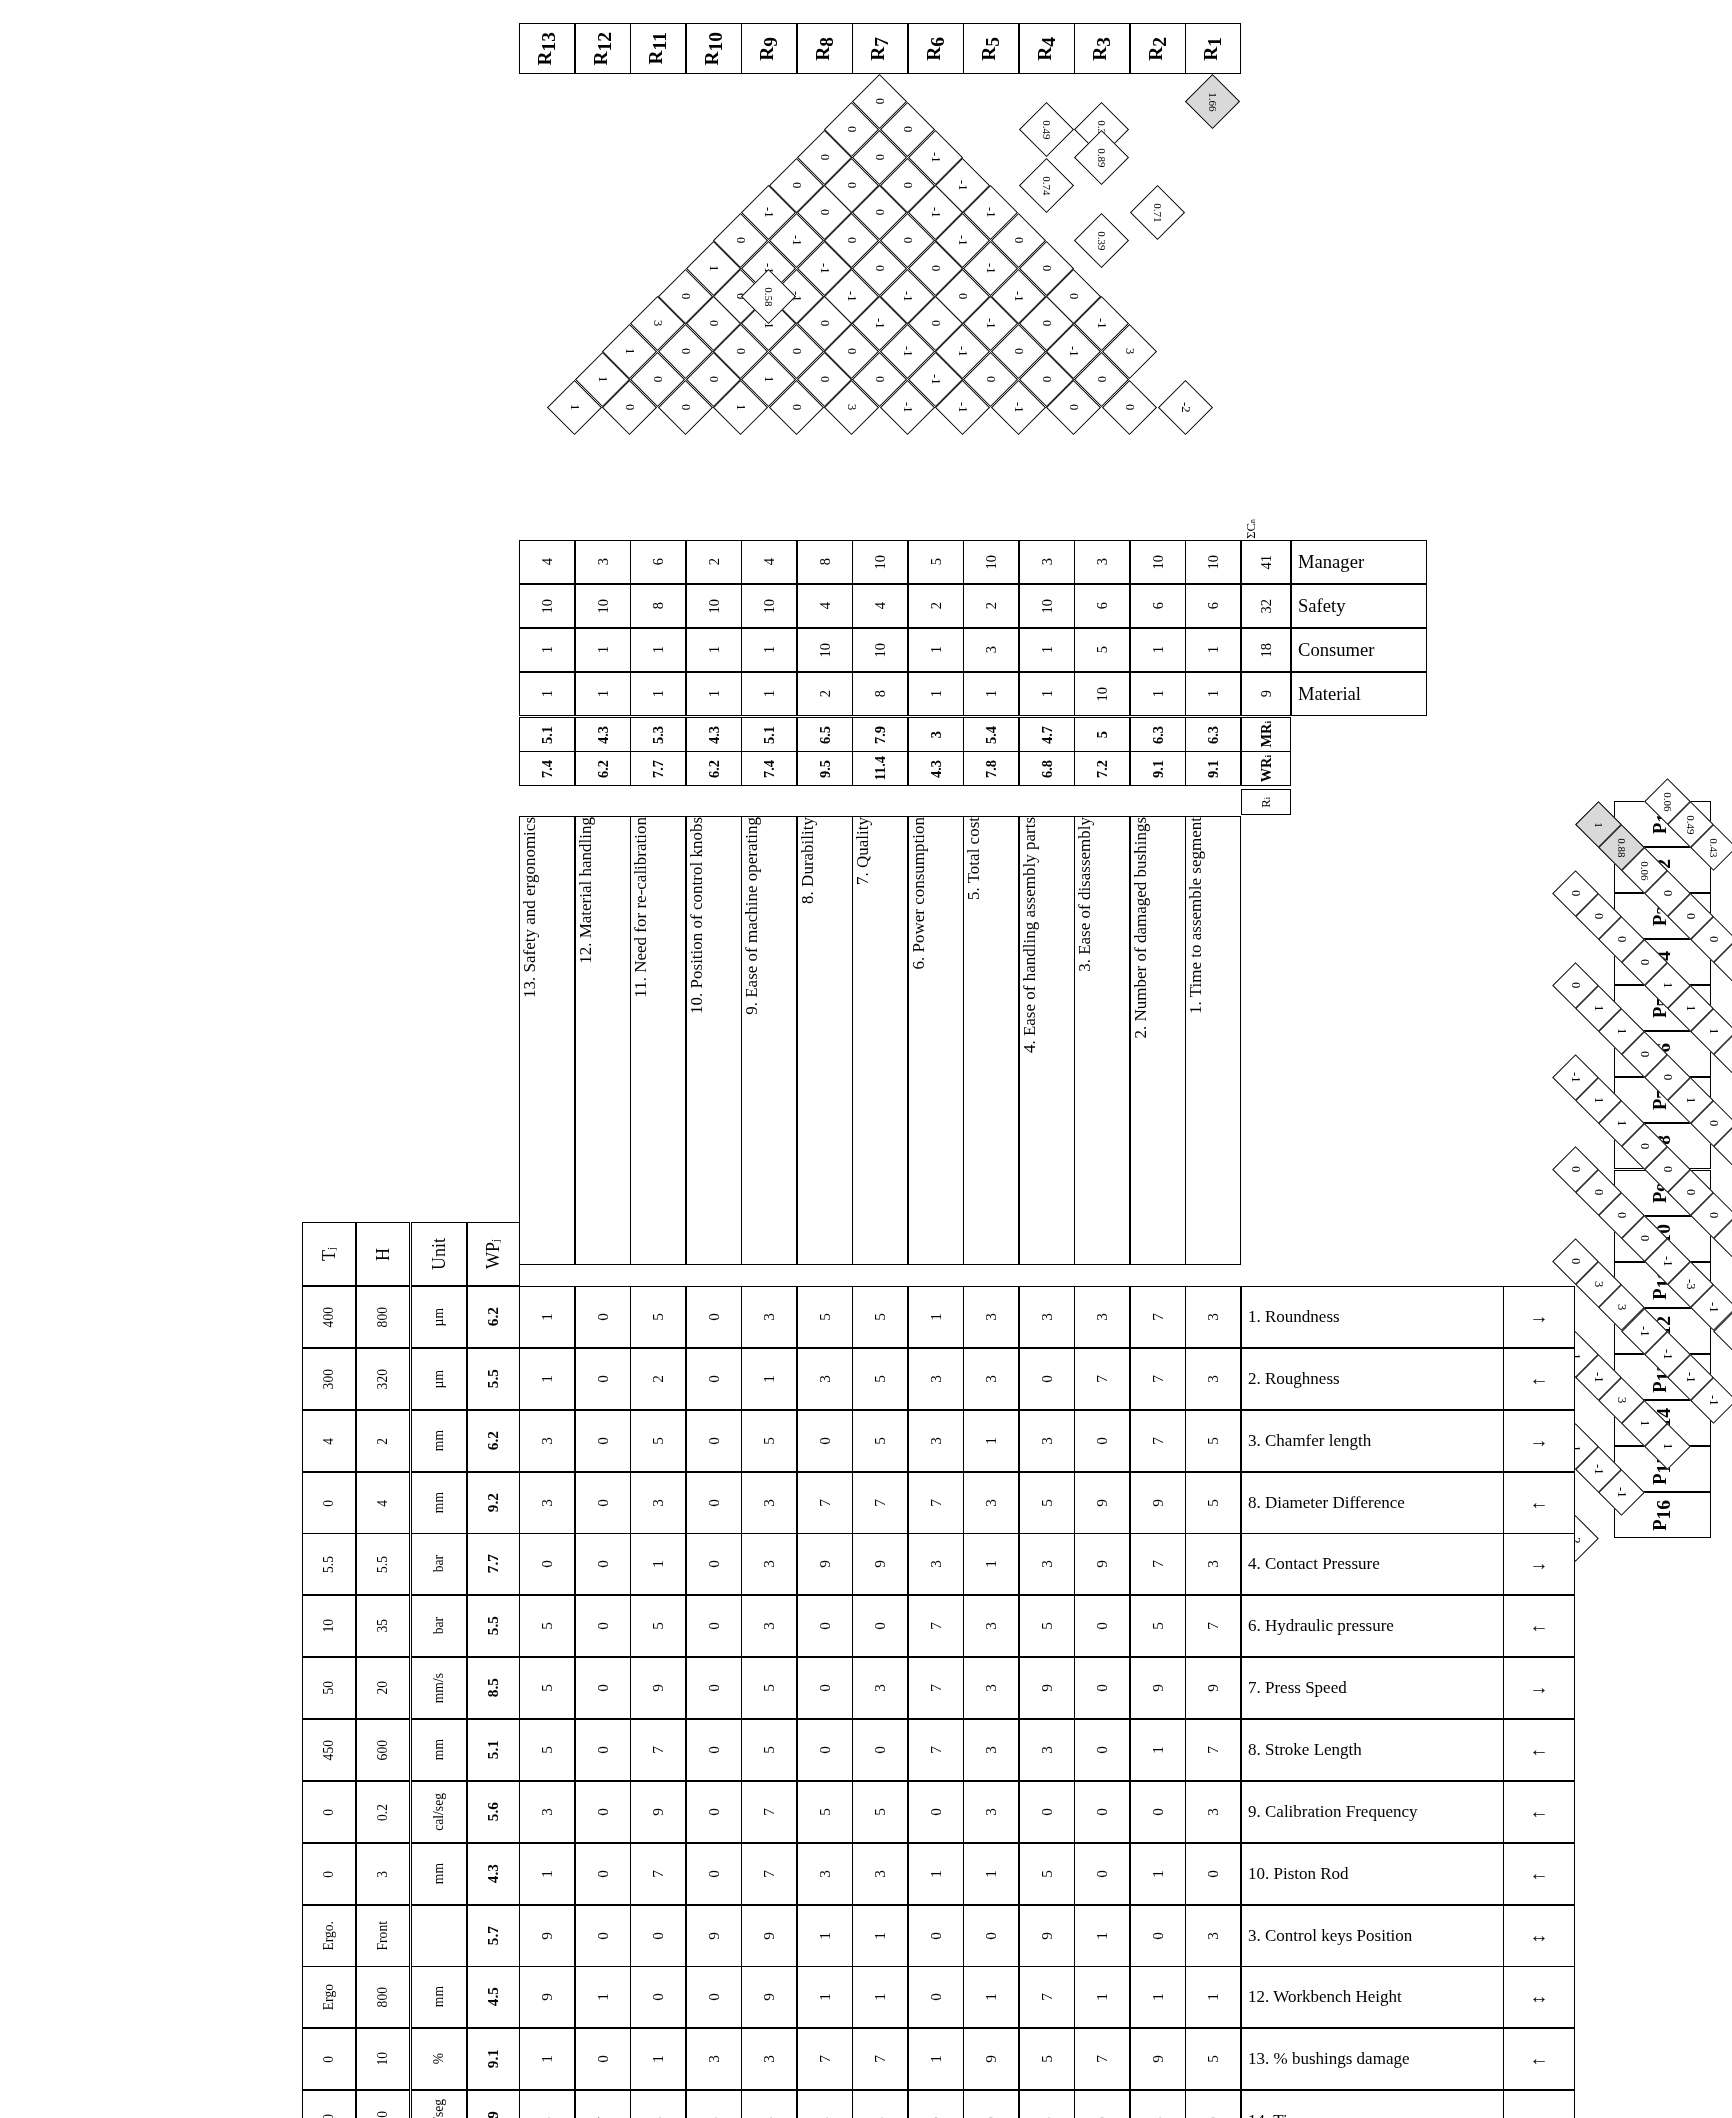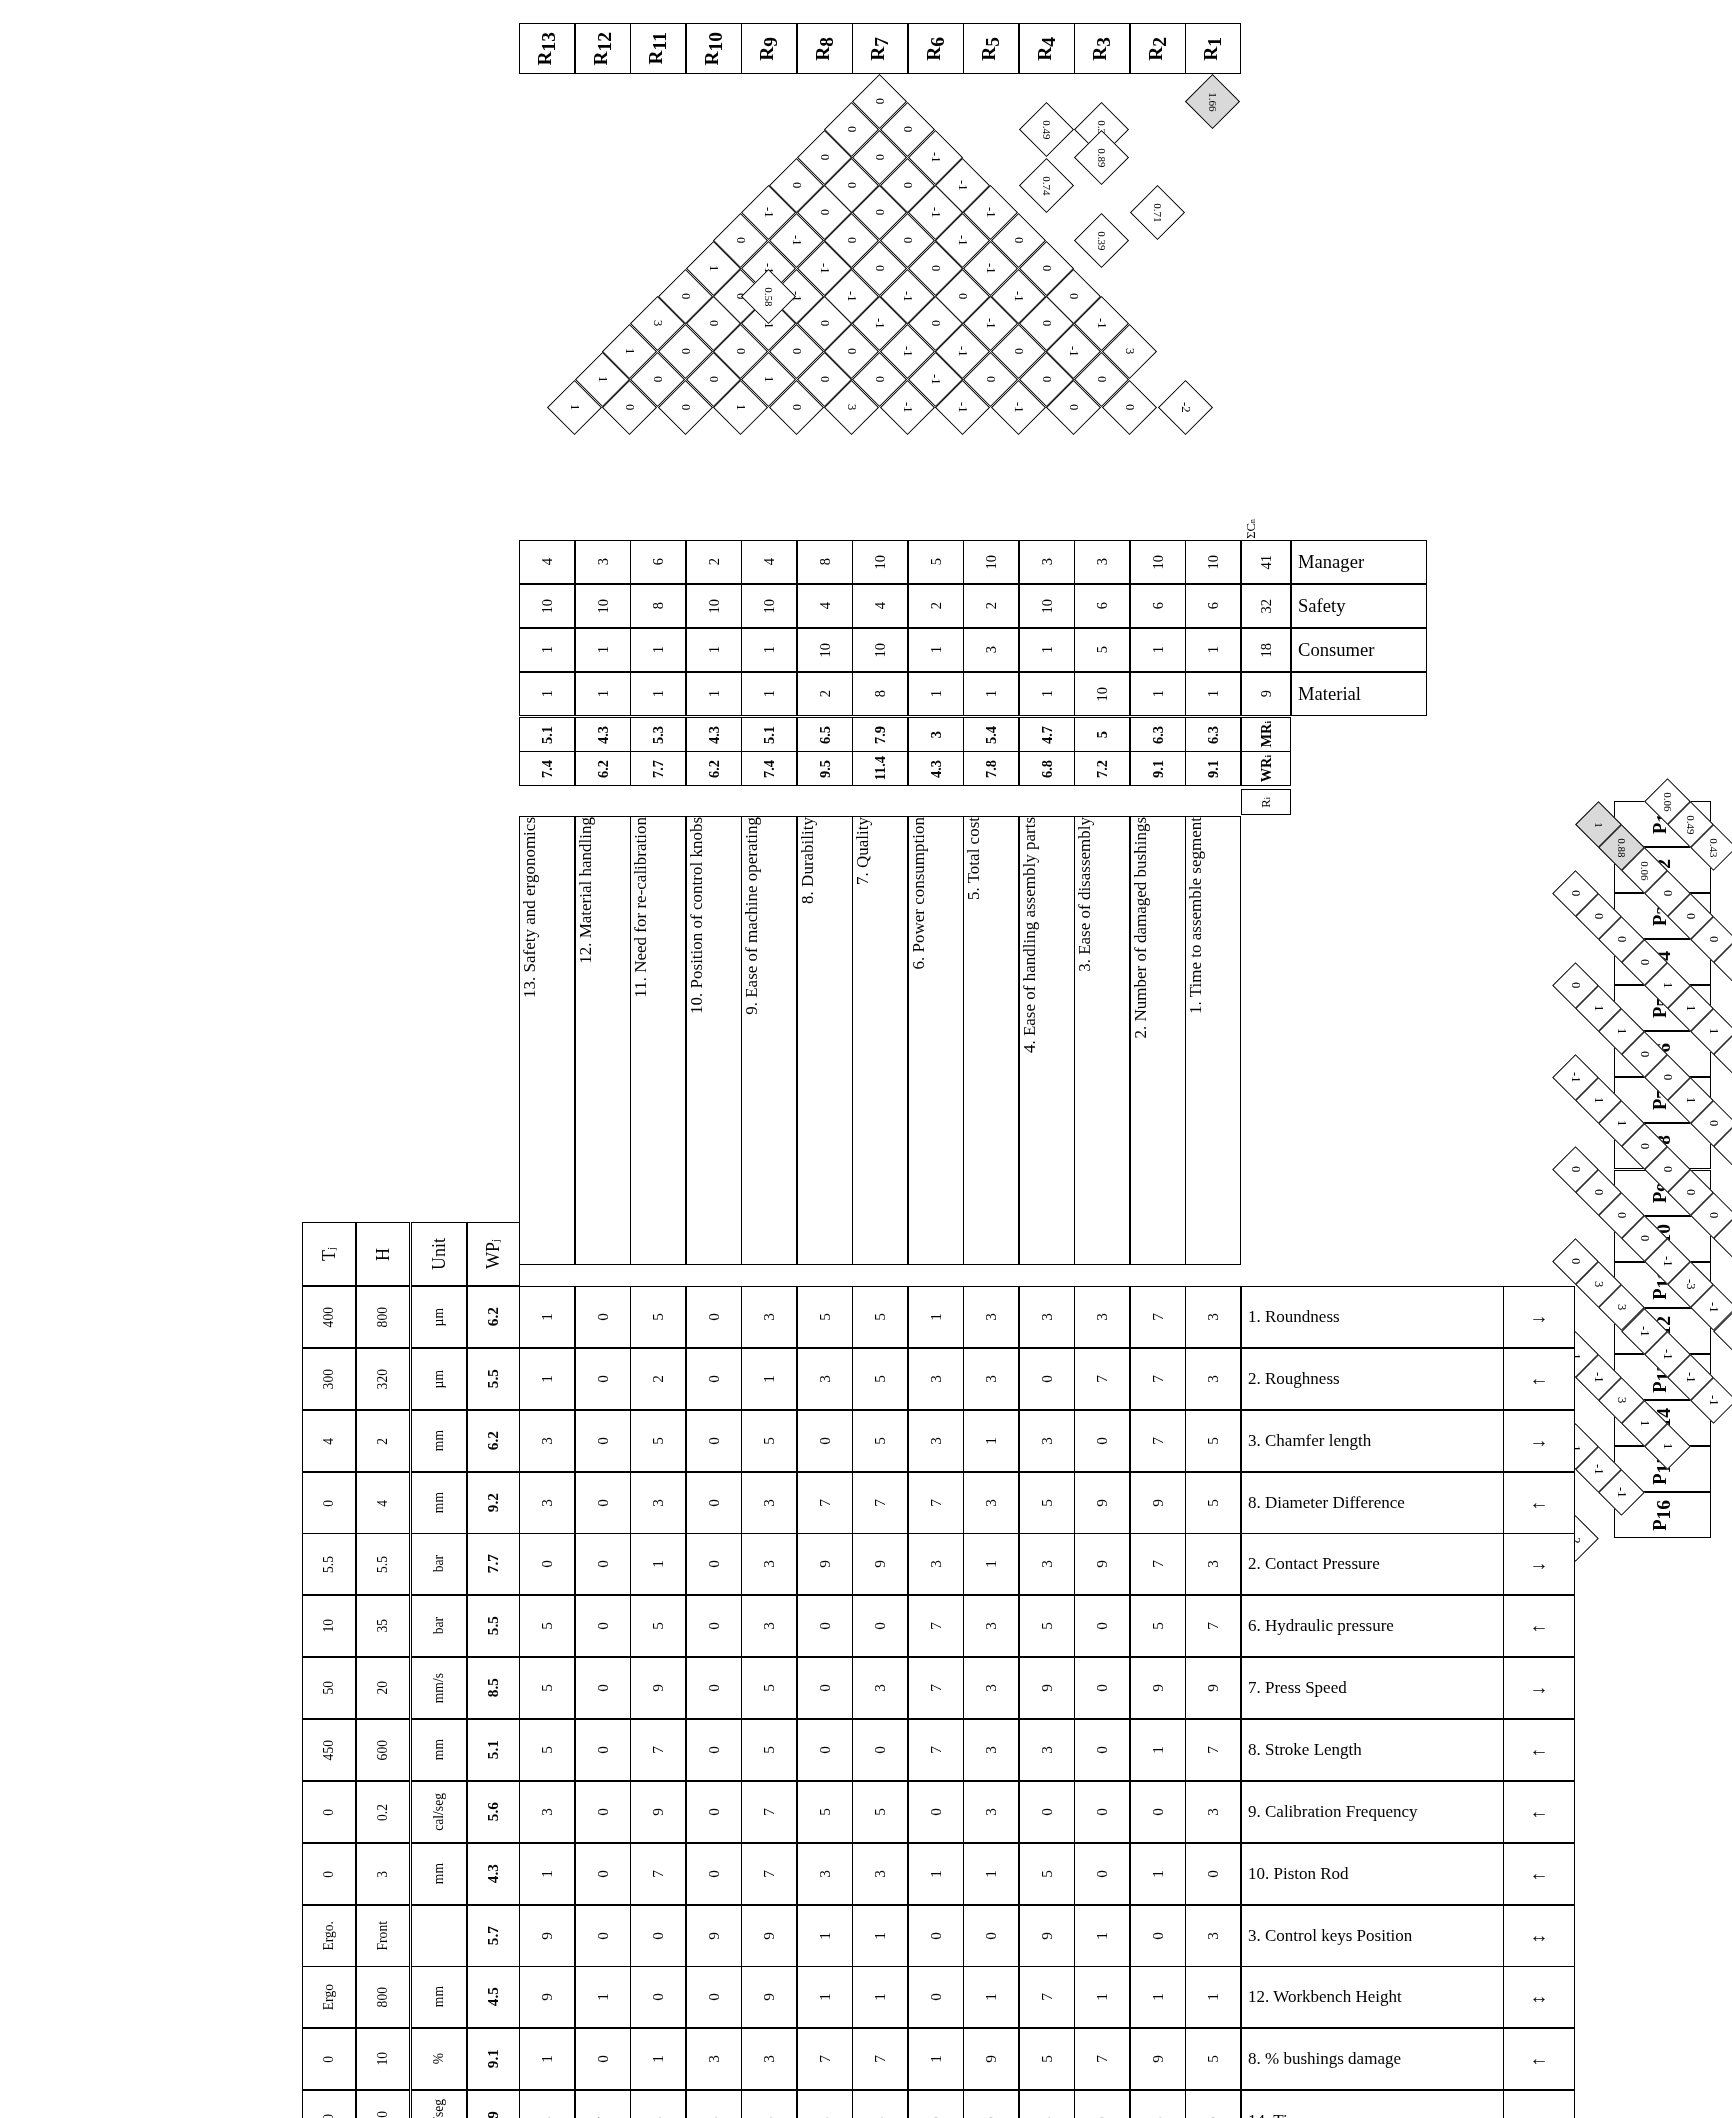--- a/index.html
+++ b/index.html
@@ -1154,21 +1154,21 @@
       </div>
       <div class="rowcell" style="left: 1074px; top: 1533px; width: 56px; height: 62px;">
         <div class="vtx" style="font-size: 15.3px;">9</div>
       </div>
       <div class="rowcell" style="left: 1130px; top: 1533px; width: 56px; height: 62px;">
         <div class="vtx" style="font-size: 15.3px;">7</div>
       </div>
       <div class="rowcell" style="left: 1185px; top: 1533px; width: 56px; height: 62px;">
         <div class="vtx" style="font-size: 15.3px;">3</div>
       </div>
-      <div class="txtrow" style="left: 1241px; top: 1533px; width: 263px; height: 62px;">2. Contact Pressure</div>
+      <div class="txtrow" style="left: 1241px; top: 1533px; width: 263px; height: 62px;">4. Contact Pressure</div>
       <div class="arrowcell" style="left: 1503px; top: 1533px; width: 72px; height: 62px;">→</div>
       <div class="rowcell b" style="left: 302px; top: 1595px; width: 54px; height: 62px;">
         <div class="vtx" style="font-size: 13.6px; line-height: 1.05; text-align: center;">10</div>
       </div>
       <div class="rowcell b" style="left: 356px; top: 1595px; width: 54px; height: 62px;">
         <div class="vtx" style="font-size: 13.6px; line-height: 1.05; text-align: center;">35</div>
       </div>
       <div class="rowcell b" style="left: 411px; top: 1595px; width: 56px; height: 62px;">
         <div class="vtx" style="font-size: 13.6px; line-height: 1.05; text-align: center;">bar</div>
       </div>
@@ -1578,21 +1578,21 @@
       </div>
       <div class="rowcell" style="left: 1074px; top: 2028px; width: 56px; height: 62px;">
         <div class="vtx" style="font-size: 15.3px;">7</div>
       </div>
       <div class="rowcell" style="left: 1130px; top: 2028px; width: 56px; height: 62px;">
         <div class="vtx" style="font-size: 15.3px;">9</div>
       </div>
       <div class="rowcell" style="left: 1185px; top: 2028px; width: 56px; height: 62px;">
         <div class="vtx" style="font-size: 15.3px;">5</div>
       </div>
-      <div class="txtrow" style="left: 1241px; top: 2028px; width: 263px; height: 62px;">8. % bushings damage</div>
+      <div class="txtrow" style="left: 1241px; top: 2028px; width: 263px; height: 62px;">13. % bushings damage</div>
       <div class="arrowcell" style="left: 1503px; top: 2028px; width: 72px; height: 62px;">←</div>
       <div class="rowcell b" style="left: 302px; top: 2090px; width: 54px; height: 62px;">
         <div class="vtx" style="font-size: 13.6px; line-height: 1.05; text-align: center;">60</div>
       </div>
       <div class="rowcell b" style="left: 356px; top: 2090px; width: 54px; height: 62px;">
         <div class="vtx" style="font-size: 13.6px; line-height: 1.05; text-align: center;">230</div>
       </div>
       <div class="rowcell b" style="left: 411px; top: 2090px; width: 56px; height: 62px;">
         <div class="vtx" style="font-size: 13.6px; line-height: 1.05; text-align: center;">min/seg</div>
       </div>

